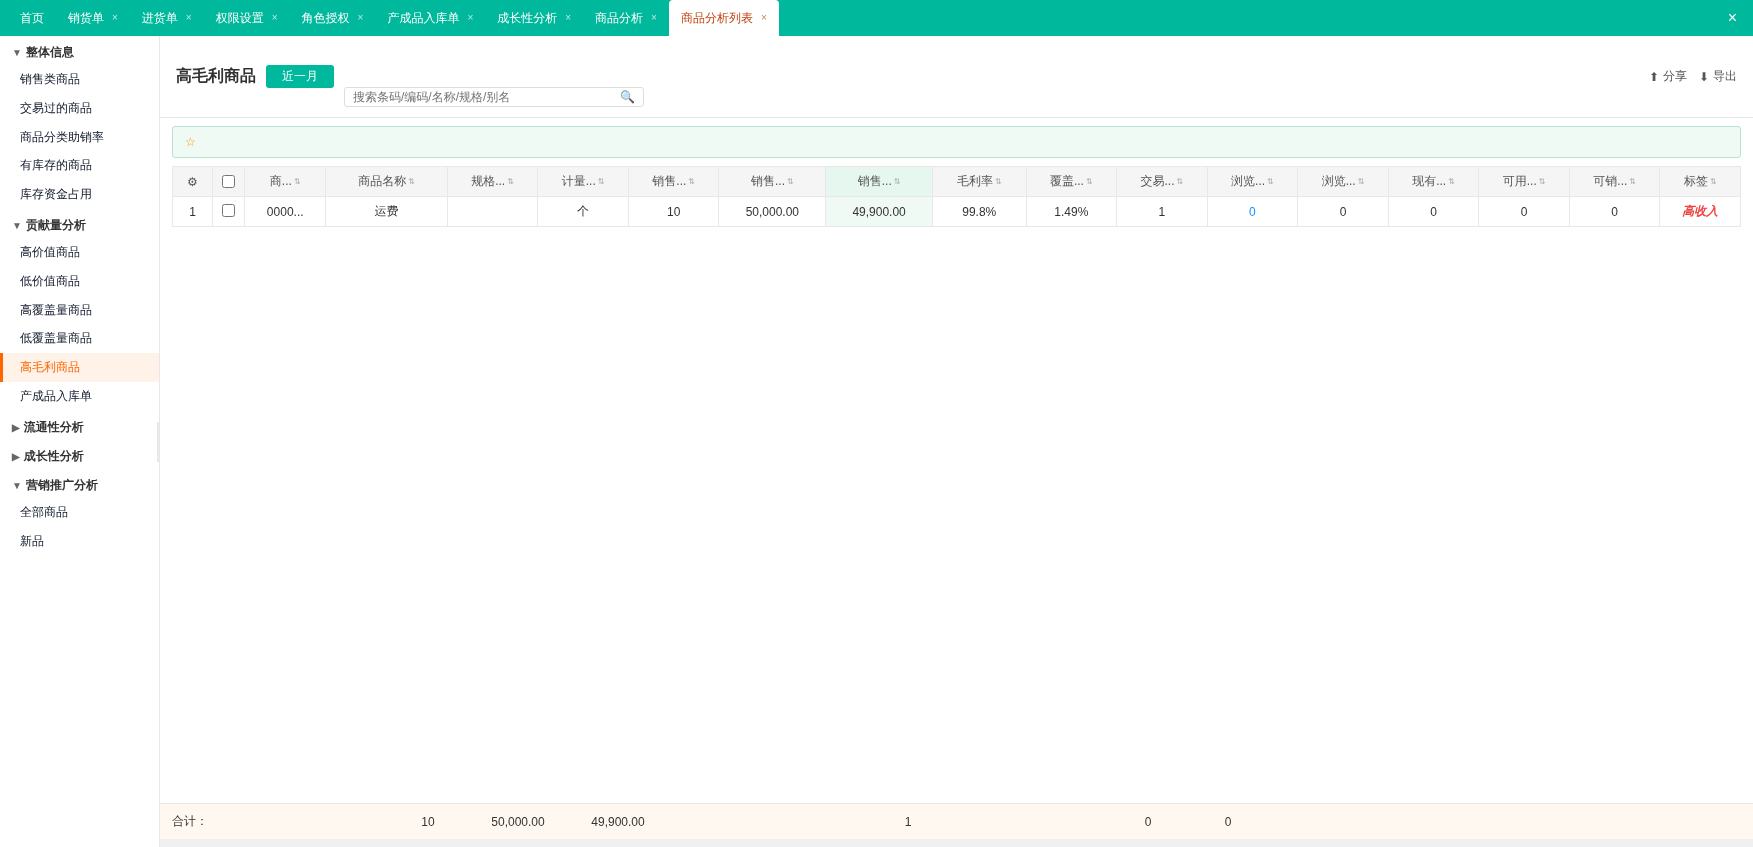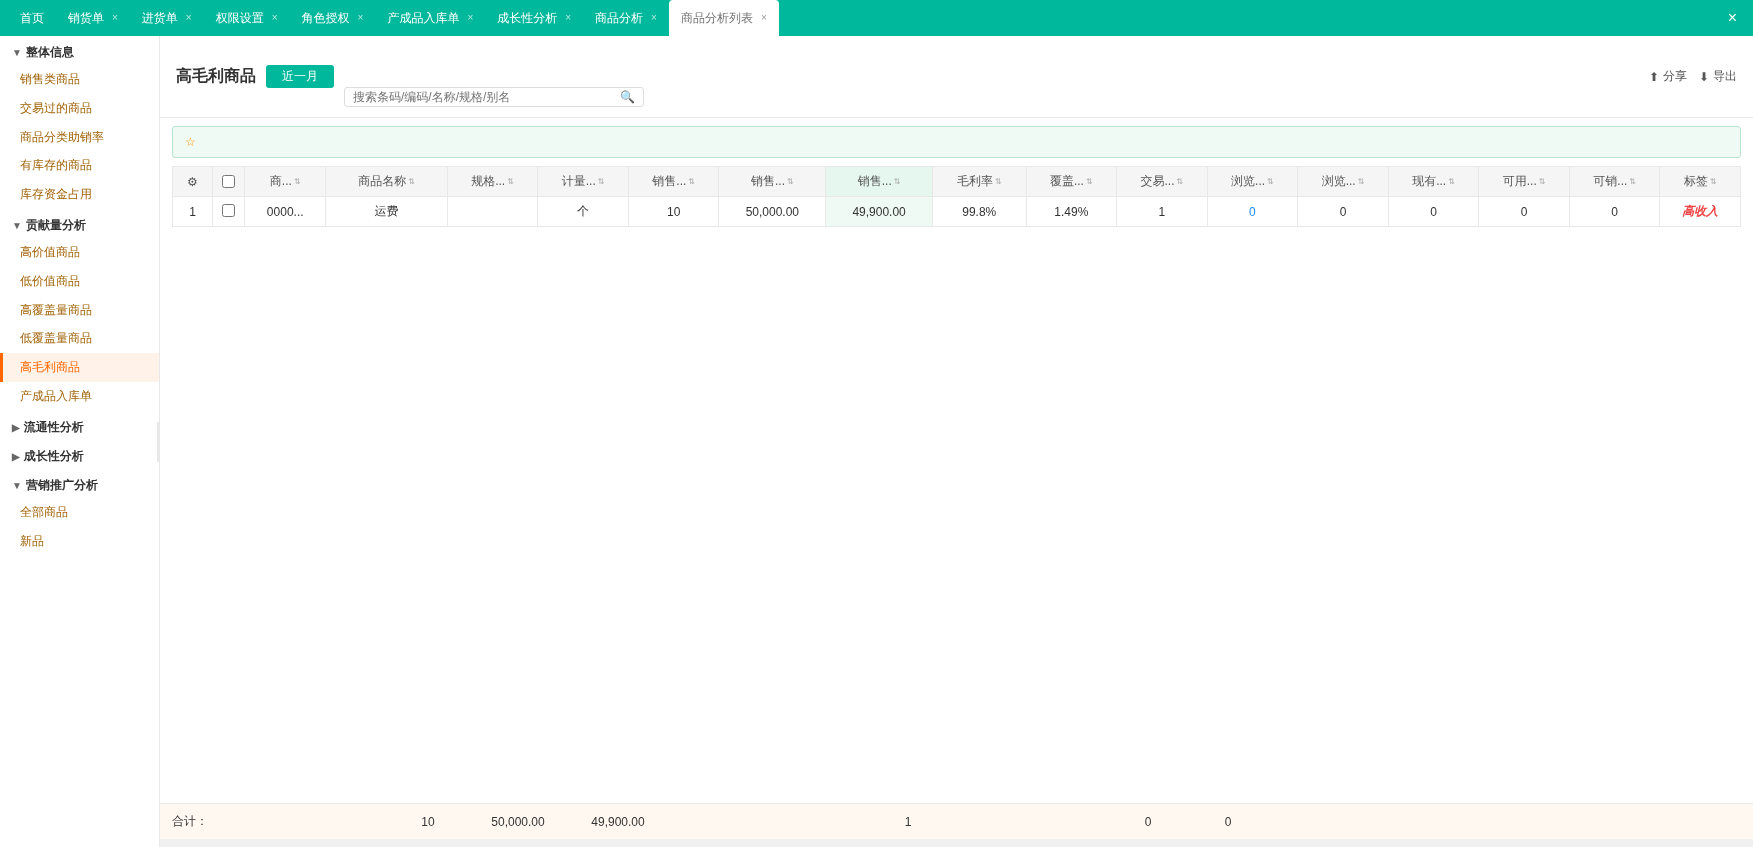--- a/index.html
+++ b/index.html
@@ -18,21 +18,21 @@
       padding: 0 12px;
       height: 36px;
       line-height: 36px;
       cursor: pointer;
       white-space: nowrap;
       color: #fff;
       display: flex;
       align-items: center;
       gap: 4px;
     }
-    .top-nav .nav-item.active { background: #fff; color: #737373; border-radius: 4px 4px 0 0; }
+    .top-nav .nav-item.active { background: #fff; color: #c2410c; border-radius: 4px 4px 0 0; }
     .top-nav .nav-item .close-x { font-size: 10px; margin-left: 4px; opacity: 0.7; cursor: pointer; }
     .top-nav .spacer { flex: 1; }
     .top-nav .global-close { color: #fff; cursor: pointer; font-size: 16px; padding: 0 8px; }
 
     
     .main-layout {
       display: flex;
       height: calc(100vh - 36px);
       overflow: hidden;
     }
@@ -68,21 +68,21 @@
       color: #333;
       font-weight: bold;
       display: flex;
       align-items: center;
       gap: 4px;
       cursor: pointer;
     }
     .sidebar-group-title .arrow { font-size: 10px; color: #666; }
     .sidebar-item {
       padding: 6px 12px 6px 20px;
-      color: #a16207;
+      color: #0f172a;
       cursor: pointer;
       line-height: 1.4;
     }
     .sidebar-item.active {
       background: #fff2e8;
       color: #ff6600;
       border-left: 3px solid #ff6600;
       padding-left: 17px;
     }
 

